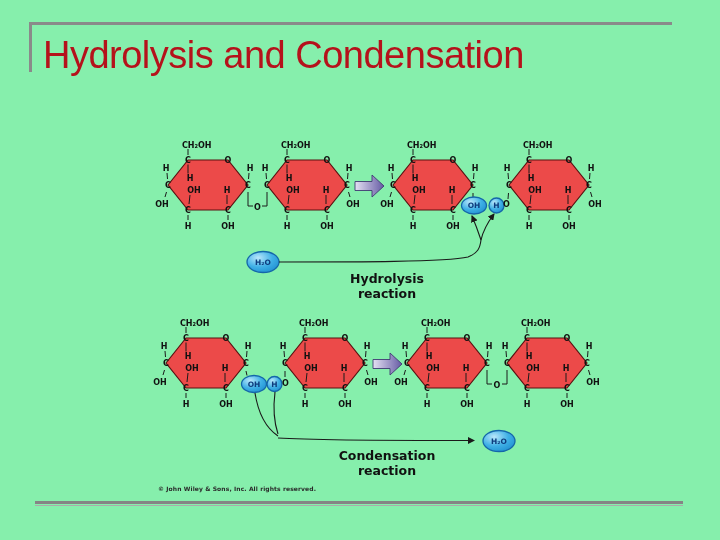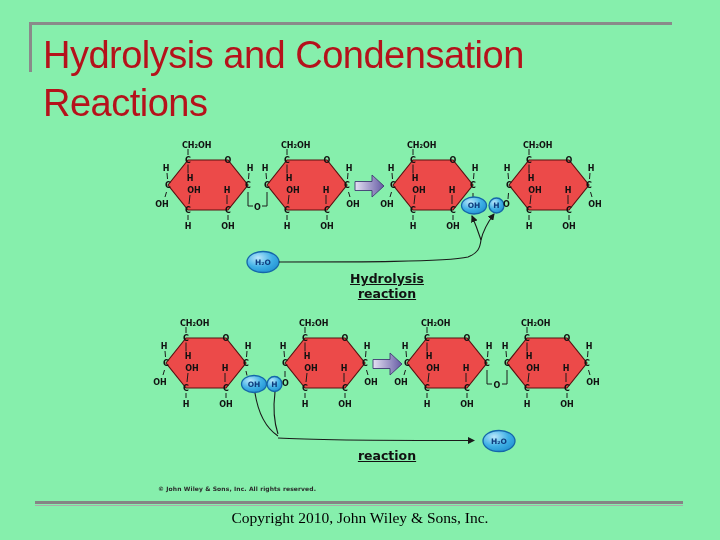--- a/index.html
+++ b/index.html
@@ -5,40 +5,39 @@
   html,body{margin:0;padding:0;background:#fff;}
   .slide{position:relative;width:720px;height:540px;background:#86efac;overflow:hidden;
          font-family:"Liberation Sans",sans-serif;}
   .rule-top{position:absolute;left:29px;top:22px;width:643px;height:3px;background:#8a8a8a;}
   .accent-v{position:absolute;left:29px;top:22px;width:3px;height:50px;background:#8a8a8a;}
   .page-title{position:absolute;left:43px;top:31px;width:640px;font-size:38px;line-height:48px;
               font-weight:400;color:#b5121b;letter-spacing:-0.5px;}
   .figure{position:absolute;left:16px;top:0;width:720px;height:540px;}
   .figure svg{position:absolute;left:0;top:0;}
   .rxn-label{position:absolute;width:200px;text-align:center;font-weight:bold;font-size:12.5px;
-             line-height:15px;color:#111;font-family:"DejaVu Sans","Liberation Sans",sans-serif;text-decoration:underline;}
+             line-height:15px;color:#111;font-family:"DejaVu Sans","Liberation Sans",sans-serif;}
   .rxn-hydrolysis{left:271px;top:271px;}
   .rxn-condensation{left:271px;top:448px;}
   .fig-credit{position:absolute;left:142px;top:485px;font-size:6px;font-weight:bold;color:#2b2b2b;
               font-family:"DejaVu Sans",sans-serif;letter-spacing:0.1px;}
   .rule-bottom-a{position:absolute;left:35px;top:501px;width:648px;height:3px;background:#858585;}
   .rule-bottom-b{position:absolute;left:35px;top:505px;width:648px;height:1px;background:#ababab;}
   .footer{position:absolute;left:0;top:509px;width:720px;text-align:center;
           font-family:"Liberation Serif",serif;font-size:15.5px;color:#000;}
 </style>
 </head>
 <body>
 
 <div class="slide">
   <div class="rule-top"></div>
   <div class="accent-v"></div>
 
   <div class="page-title" style="color: rgb(181, 18, 27);">
     <div>Hydrolysis and Condensation</div>
-    <div>Reactions</div>
   </div>
 
   <div class="figure">
     <svg id="diagram-svg" width="720" height="540" viewBox="0 0 720 540">
         <defs>
           <linearGradient id="ag" x1="0" y1="0" x2="1" y2="0">
             <stop offset="0%" stop-color="#e4e1f2"></stop>
             <stop offset="100%" stop-color="#655aa4"></stop>
           </linearGradient>
           <radialGradient id="wg" cx="35%" cy="30%" r="80%">
@@ -299,22 +298,22 @@
         <path d="M259,392 C257,408 258,422 262,434" fill="none" stroke="#1a1a1a" stroke-width="1.1" marker-end="none"></path>
         <path d="M262,438 C300,440.5 380,440.5 458,440.5" fill="none" stroke="#1a1a1a" stroke-width="1.1" marker-end="url(#ah)"></path>
       </svg>
 
     <div class="rxn-label rxn-hydrolysis">
       <div>Hydrolysis</div>
       <div>reaction</div>
     </div>
 
     <div class="rxn-label rxn-condensation">
+      <div>Condensation</div>
       <div>reaction</div>
     </div>
 
     <div class="fig-credit">© John Wiley &amp; Sons, Inc. All rights reserved.</div>
   </div>
 
   <div class="rule-bottom-a"></div>
   <div class="rule-bottom-b"></div>
-  <div class="footer">Copyright 2010, John Wiley &amp; Sons, Inc.</div>
 </div>
 
 </body></html>

